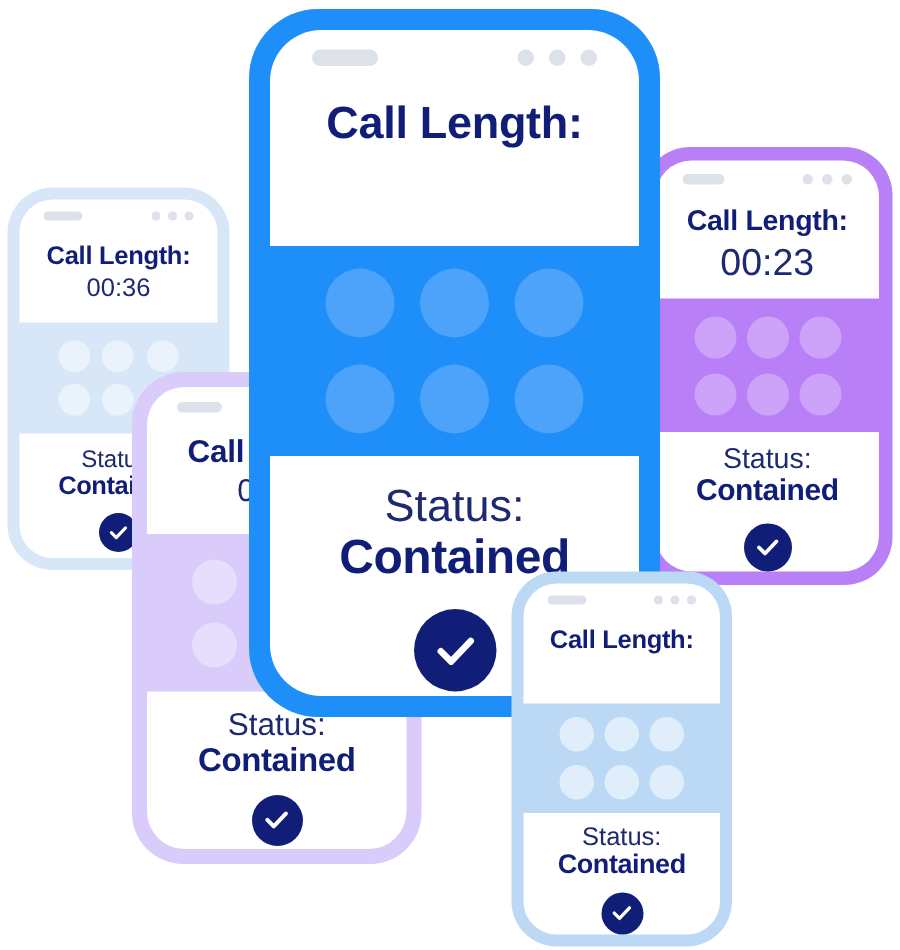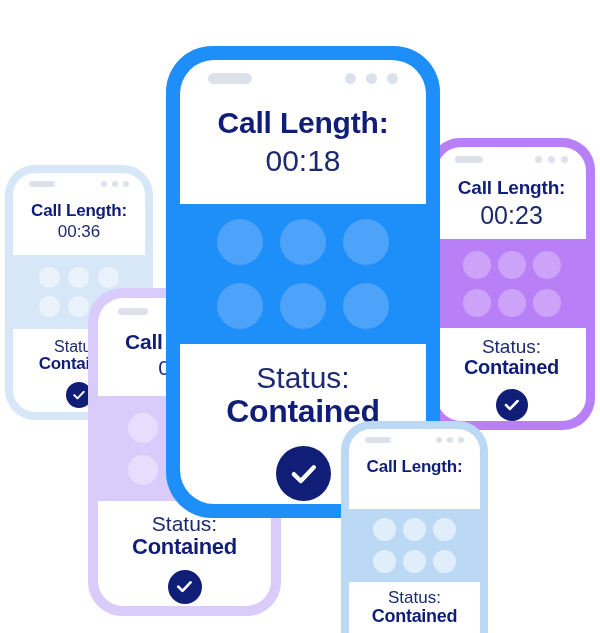--- a/index.html
+++ b/index.html
@@ -22,21 +22,20 @@
   }
 
   
   .phone {
     position: absolute;
     box-sizing: border-box;
     border-radius: 34px;
     overflow: hidden;
     display: flex;
     flex-direction: column;
-    margin-top: 40px;
   }
 
   .panel {
     background: #ffffff;
     flex: 0 0 auto;
     box-sizing: border-box;
     position: relative;
   }
 
   .panel-top {
@@ -338,21 +337,20 @@
     <div class="panel panel-top">
       <div class="statusbar">
         <span class="speaker"></span>
         <span class="dots3">
             <i></i>
             <i></i>
             <i></i>
           </span>
       </div>
       <div class="label-call">Call Length:</div>
-      <div class="value-time">00:18</div>
     </div>
     <div class="keypad">
       <span></span>
       <span></span>
       <span></span>
       <span></span>
       <span></span>
       <span></span>
     </div>
     <div class="panel panel-bottom">

